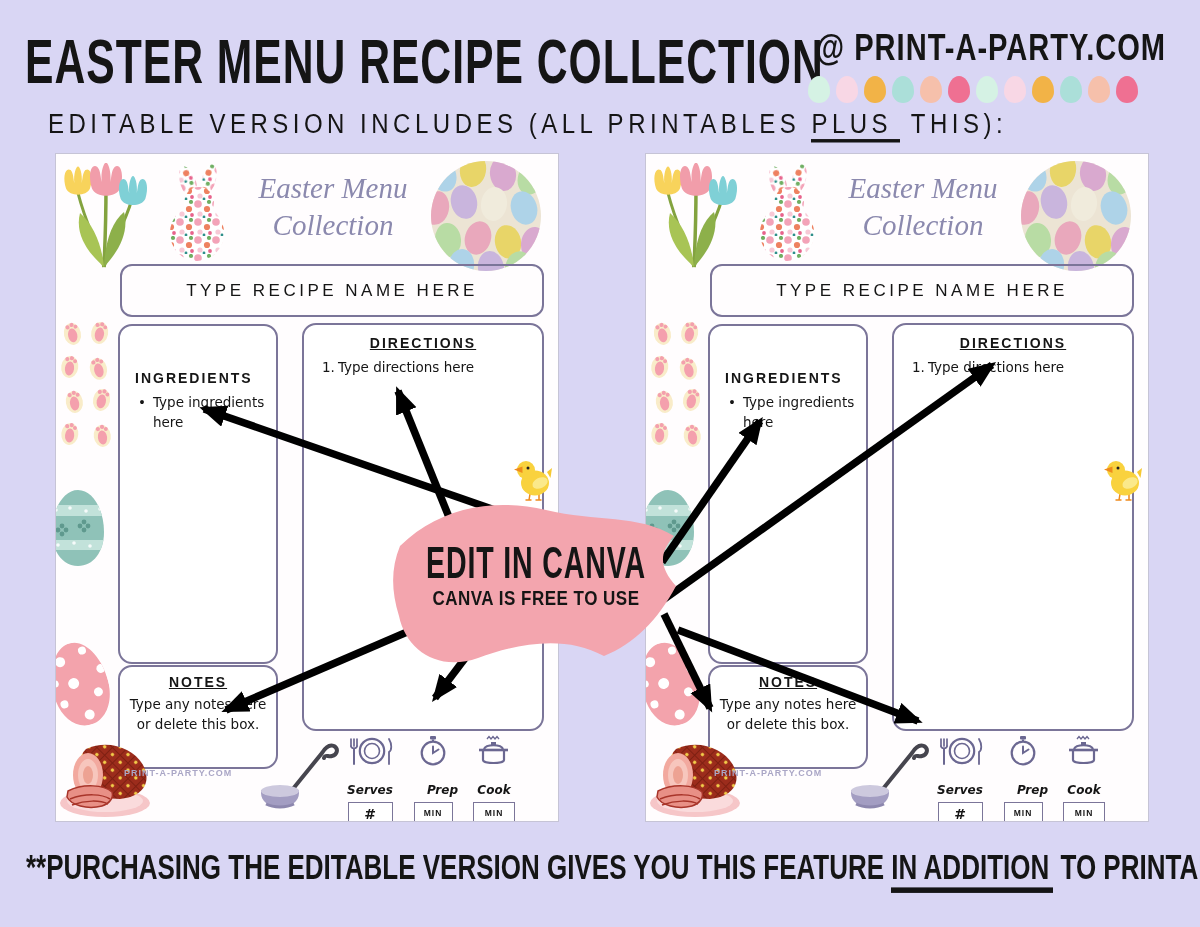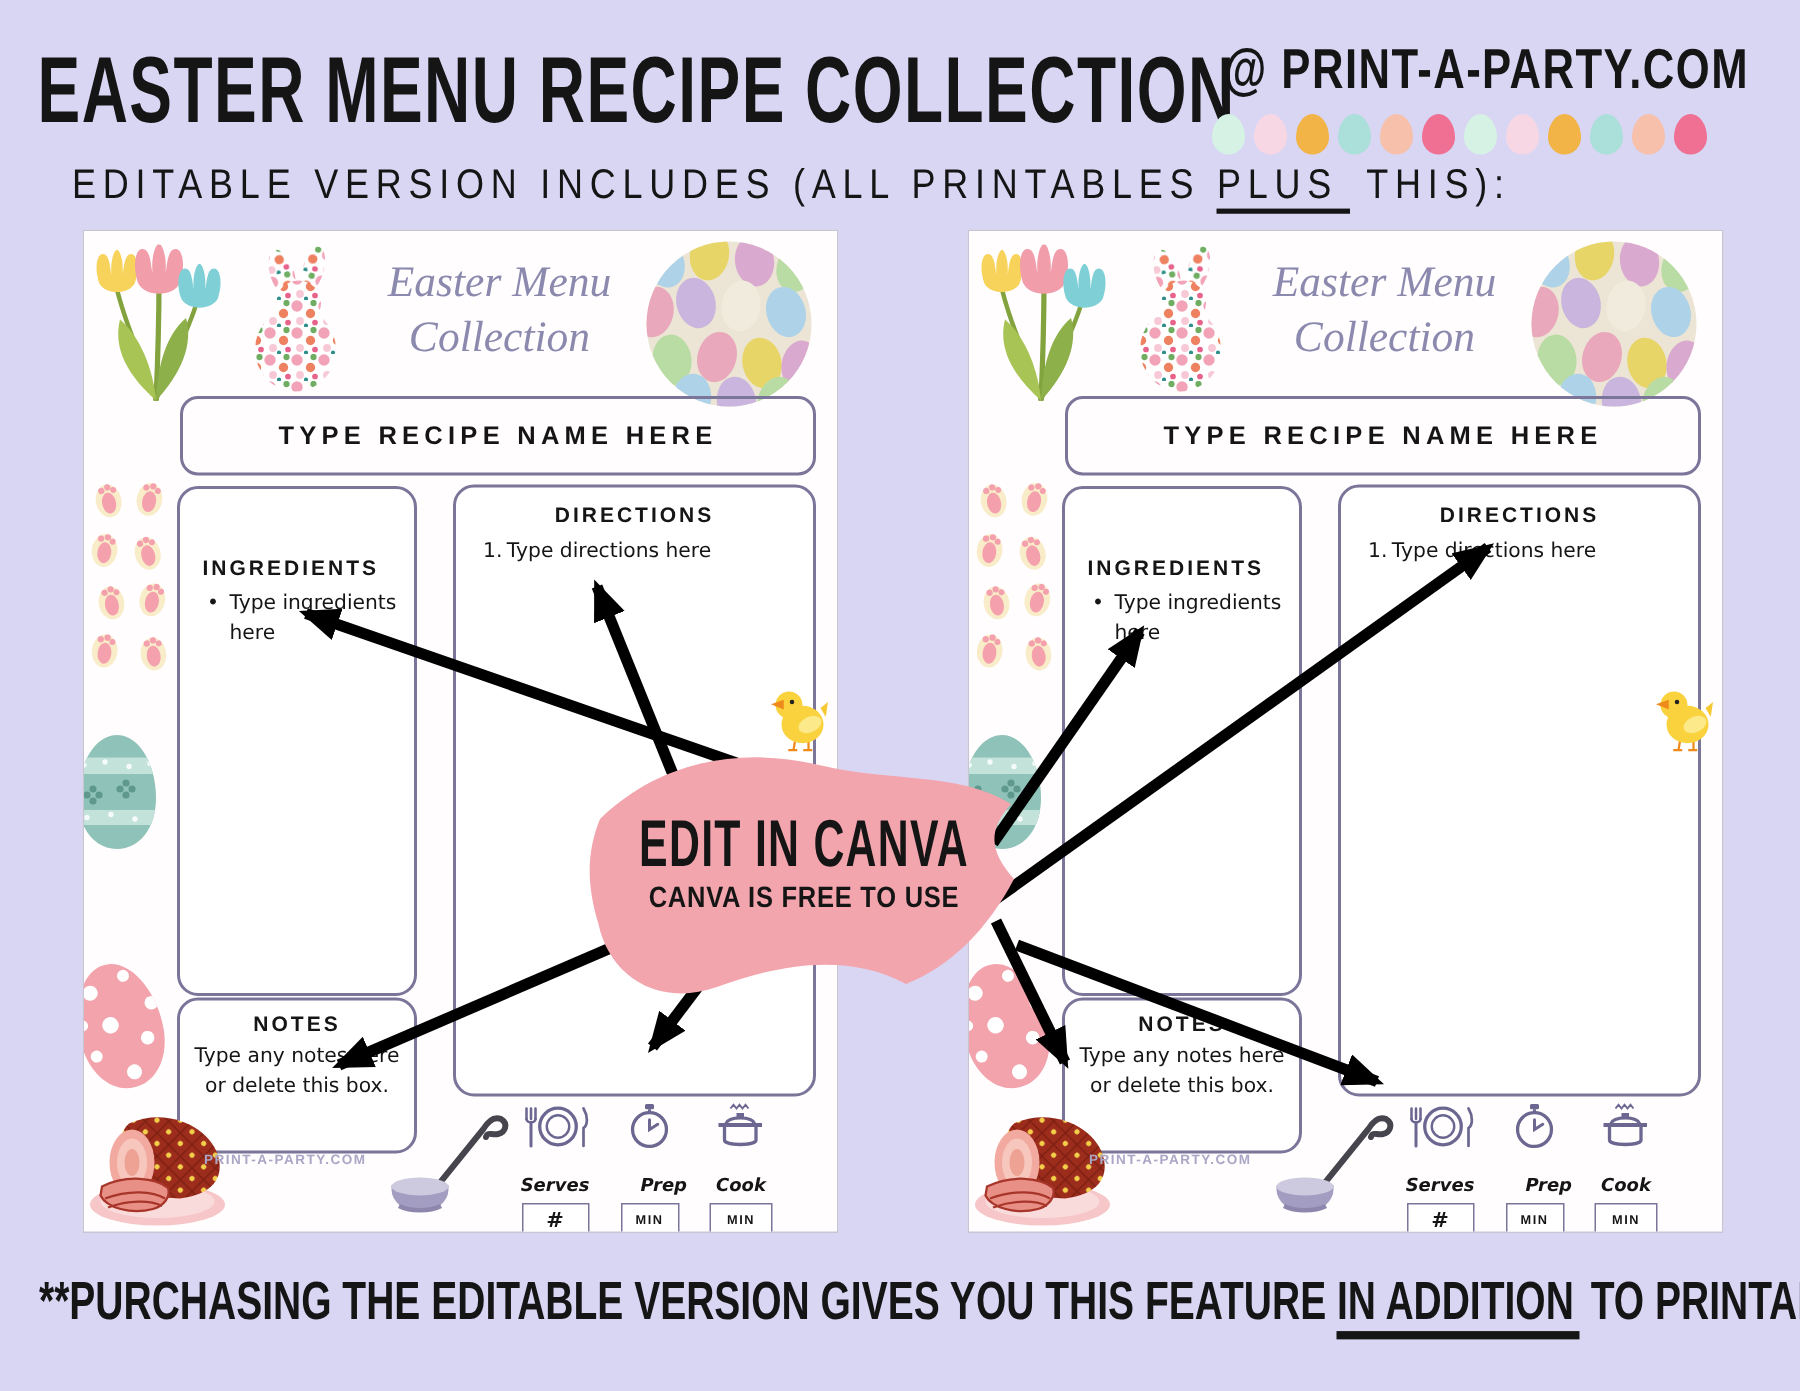--- a/index.html
+++ b/index.html
@@ -28,34 +28,34 @@
   
   .card{position:absolute;top:153px;width:502px;height:667px;background:#fffdfe;
         border:1px solid #c6c4d6;overflow:hidden;}
   .card.left{left:55px;} .card.right{left:645px;}
   .abs{position:absolute;}
   .script-title{left:178px;top:16px;width:198px;text-align:center;
         font-family:Liberation Serif, serif;font-style:italic;font-size:29px;
         line-height:1.28;color:#8b89ae;}
   .name-box{left:64px;top:110px;width:420px;height:49px;border:2.5px solid #7b7599;
         border-radius:12px;display:flex;align-items:center;justify-content:center;}
-  .name-box span{font-size:17px;font-weight:700;letter-spacing:3.5px;text-align:center;}
+  .name-box span{font-size:17px;font-weight:400;letter-spacing:3.5px;text-align:center;}
   .box{border:2px solid #7b7599;border-radius:14px;background:#fff;}
   .box-ingredients{left:62px;top:170px;width:156px;height:336px;}
   .box-directions{left:246px;top:169px;width:238px;height:404px;}
   .box-notes{left:62px;top:511px;width:156px;height:100px;}
   .box h3{margin:10px 0 4px;font-size:14px;font-weight:700;letter-spacing:2px;}
   .box-ingredients h3{margin-left:15px;margin-top:44px;}
-  .box-directions h3, .box-notes h3{text-align:center;}
+  .box-directions h3, .box-notes h3{text-align:center;text-decoration:underline;}
   .box-notes h3{margin-top:7px;}
   .hand{font-family:"DejaVu Sans",sans-serif;font-size:13.5px;line-height:1.5;}
   .bullet-line{display:flex;gap:7px;padding:2px 10px 0 18px;}
   .num-line{display:flex;gap:3px;padding:2px 10px 0 18px;}
   .notes-text{text-align:center;padding:0 4px;}
-  .watermark{left:80px;top:614px;font-size:9px;font-weight:700;letter-spacing:1px;
+  .watermark{left:68px;top:614px;font-size:9px;font-weight:700;letter-spacing:1px;
         color:#aaa6c6;}
 
   .meta{top:583px;text-align:center;}
   .meta .icon{height:29px;display:flex;align-items:flex-end;justify-content:center;}
   .meta .lbl{font-family:"DejaVu Sans",sans-serif;font-size:12px;font-weight:700;
         margin-top:17px;font-style:italic;}
   .meta .vbox{border:1.5px solid #7b7599;background:#fff;margin:5px auto 0;
         display:flex;align-items:center;justify-content:center;}
   .meta-serves{left:283px;width:62px;}
   .meta-serves .vbox{width:43px;height:21px;font-size:14px;font-weight:700;

